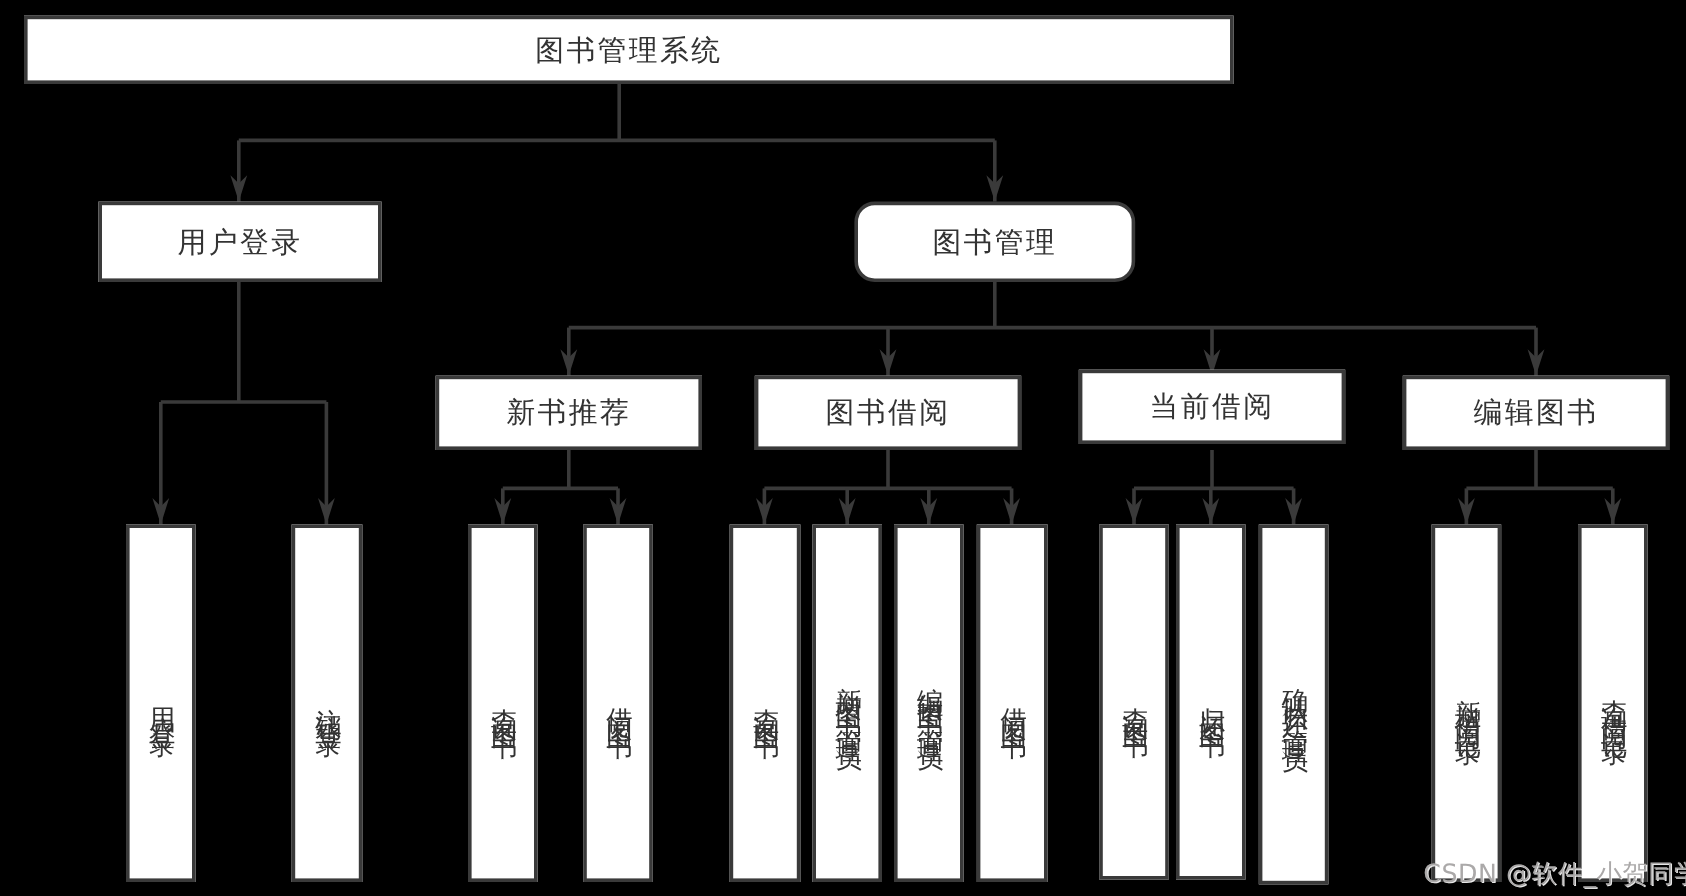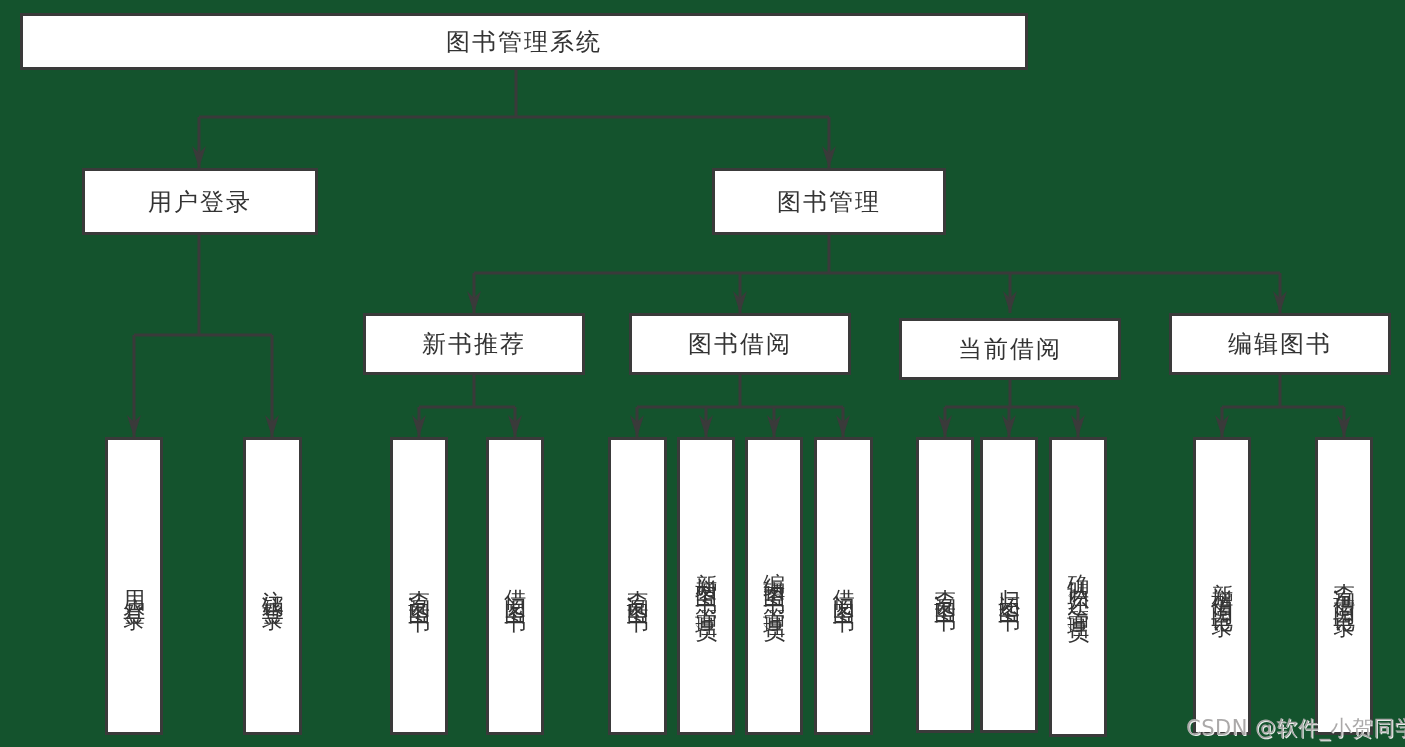--- a/index.html
+++ b/index.html
@@ -1,18 +1,18 @@
 <!DOCTYPE html>
 <html><head>
 <meta charset="utf-8">
 <style>
   html,body { margin:0; padding:0; background:#ffffff; }
   #canvas {
     position:relative; width:1405px; height:747px;
-    background:#14532d; overflow:hidden;
+    background:#000000; overflow:hidden;
     font-family:"DejaVu Sans","Liberation Sans",sans-serif;
   }
   #connectors { position:absolute; left:0; top:0; z-index:0; }
   .box {
     position:absolute; box-sizing:border-box; z-index:1;
     background:#ffffff; border:3px solid #3a3a3a;
     display:flex; align-items:center; justify-content:center;
   }
   .box span { color:#333333; }
   .h span { font-size:24px; letter-spacing:2px; white-space:nowrap; }
@@ -89,31 +89,31 @@
     </g>
   </svg>
 
   <div class="box h" style="left:20px; top:13px; width:1008px; height:57px;">
     <span>图书管理系统</span>
   </div>
 
   <div class="box h" style="left:82px; top:168px; width:236px; height:67px;">
     <span>用户登录</span>
   </div>
-  <div class="box h" style="left:712px; top:168px; width:234px; height:67px;">
+  <div class="box h" style="left:712px; top:168px; width:234px; height:67px;border-radius:17px;">
     <span>图书管理</span>
   </div>
 
   <div class="box h" style="left:363px; top:313px; width:222px; height:62px;">
     <span>新书推荐</span>
   </div>
   <div class="box h" style="left:629px; top:313px; width:222px; height:62px;">
     <span>图书借阅</span>
   </div>
-  <div class="box h" style="left:899px; top:318px; width:222px; height:62px;">
+  <div class="box h" style="left:899px; top:308px; width:222px; height:62px;">
     <span>当前借阅</span>
   </div>
   <div class="box h" style="left:1169px; top:313px; width:222px; height:62px;">
     <span>编辑图书</span>
   </div>
 
   <div class="box v" style="left:105px; top:437px; width:58px; height:298px;">
     <span>用户登录</span>
   </div>
   <div class="box v" style="left:243px; top:437px; width:59px; height:298px;">

